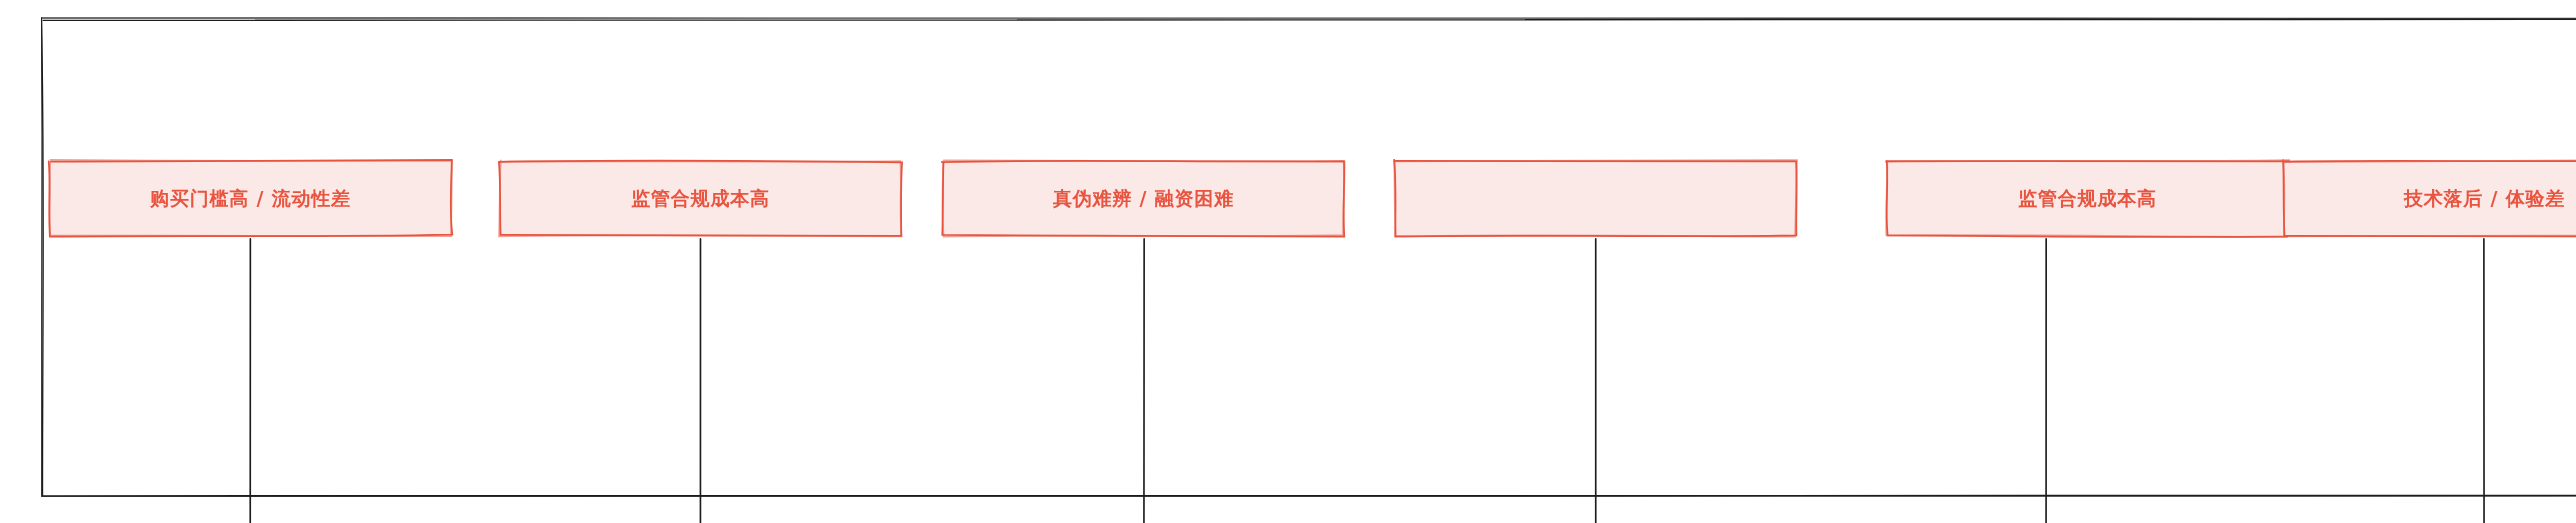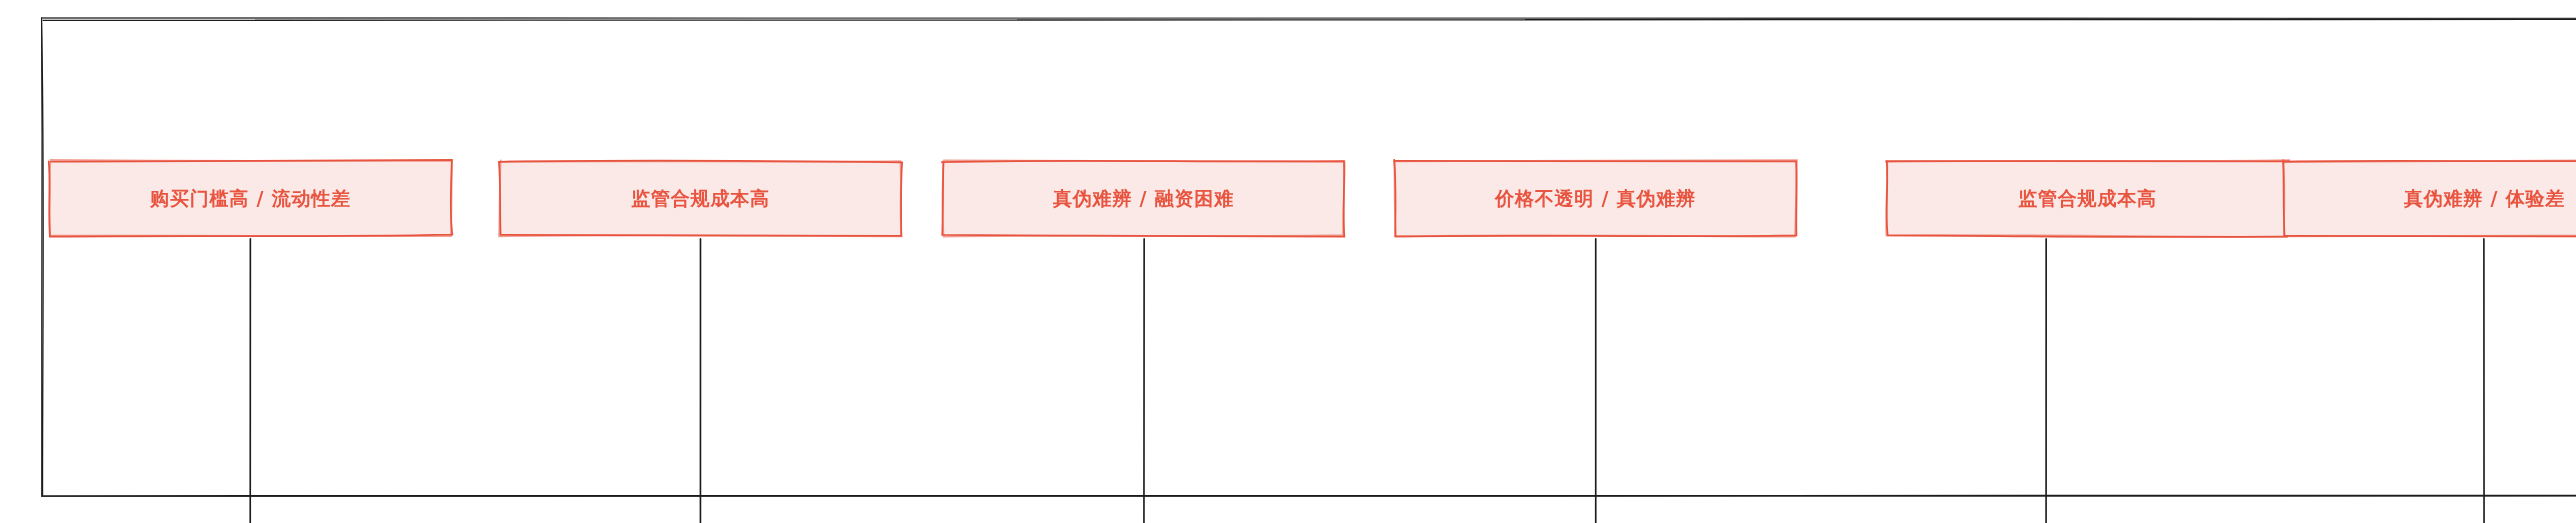--- a/index.html
+++ b/index.html
@@ -139,34 +139,33 @@
           <path d="M5.538982891131309,2.5251756555589964 C262.0775918545776,2.879424939337914 521.6854709117105,3.260992009189758 787.1671025583433,4.9555471711872086 C788.2715248332731,50.98299854750226 783.0458072105496,102.09082620042365 784.6302678328015,148.5468148355292 C520.9542593135762,152.5732867655886 264.5286837113373,146.57153880369282 5.421222155132182,151.52670226459813 C1.4133833128871627,97.89125344068967 2.8832757741627573,54.18965171767091 5.202382751648474,3.7576111693251733" fill="none" stroke="#e8543f" stroke-width="3.4" stroke-linecap="round" opacity="0.55"></path>
         </svg>
         <span class="node-label">真伪难辨 / 融资困难</span>
       </div>
       <div class="node pain" style="left: 1392px; top: 159px; width: 407px; height: 79px;">
         <svg class="node-svg" width="407" height="79" viewBox="0 0 790.3290816326531 154.04719387755102">
           <path d="M5.414902473522216,3.753037836641306 C262.4618008136872,2.3719168989984634 521.8761767686824,4.085175655558997 786.2380765484552,4.439424939337914 C788.9773586668125,49.8965659887816 785.8671025583434,101.34669513037089 786.9715248332732,148.83461844546144 C518.3539194554475,153.30687211879098 260.4697831389239,146.9868148355292 4.617065436025223,151.0132867655886 C5.060086772561772,98.47549288532547 6.721222155132182,53.67508236663894 2.7133833128871627,1.5001054815059773" fill="#fbe9e7" stroke="none"></path>
           <path d="M5.414902473522216,3.753037836641306 C262.4618008136872,2.3719168989984634 521.8761767686824,4.085175655558997 786.2380765484552,4.439424939337914 C788.9773586668125,49.8965659887816 785.8671025583434,101.34669513037089 786.9715248332732,148.83461844546144 C518.3539194554475,153.30687211879098 260.4697831389239,146.9868148355292 4.617065436025223,151.0132867655886 C5.060086772561772,98.47549288532547 6.721222155132182,53.67508236663894 2.7133833128871627,1.5001054815059773" fill="none" stroke="#e8543f" stroke-width="3.4" stroke-linecap="round" opacity="1"></path>
           <path d="M1.7009920091897581,4.838020925690216 C263.12414410996274,3.0824432006200735 519.1246184454615,3.5767255778964318 788.0287598738931,2.3011862001483676 C786.1287025906313,52.81263941561706 785.9951745206907,102.75123473174546 784.4134265587949,151.4684160326832 C521.8167022645981,150.3205771904382 259.6687024202815,146.07046965171378 5.994077738079068,151.2495766291995 C2.4576111693251734,100.2532044666471 4.007607395703235,51.11271783507841 2.8347861052330696,2.7078094553768093" fill="none" stroke="#e8543f" stroke-width="3.4" stroke-linecap="round" opacity="0.55"></path>
         </svg>
-        <span class="node-label">价格不透明 / 真伪难辨</span>
       </div>
       <div class="node pain" style="left: 1884px; top: 159px; width: 407px; height: 79px;">
         <svg class="node-svg" width="407" height="79" viewBox="0 0 790.3290816326531 154.04719387755102">
           <path d="M2.5251756555589964,3.908994915802032 C262.60802187811345,3.7882770341594 518.0381858867408,6.398020925690217 787.2846288038403,4.6424432006200735 C786.4165062005635,50.21229955748827 786.7287598738932,98.69233415933205 784.8287025906313,150.66425931357625 C521.3032867655886,153.9672806501128 260.2529418649173,149.9084160326832 5.479508387047099,148.7605771904382 C0.2001054815059773,97.97442373334644 7.294077738079068,53.39795673124031 3.7576111693251733,3.8620565074634214" fill="#fbe9e7" stroke="none"></path>
           <path d="M2.5251756555589964,3.908994915802032 C262.60802187811345,3.7882770341594 518.0381858867408,6.398020925690217 787.2846288038403,4.6424432006200735 C786.4165062005635,50.21229955748827 786.7287598738932,98.69233415933205 784.8287025906313,150.66425931357625 C521.3032867655886,153.9672806501128 260.2529418649173,149.9084160326832 5.479508387047099,148.7605771904382 C0.2001054815059773,97.97442373334644 7.294077738079068,53.39795673124031 3.7576111693251733,3.8620565074634214" fill="none" stroke="#e8543f" stroke-width="3.4" stroke-linecap="round" opacity="1"></path>
           <path d="M2.0167255778964317,5.699678241239963 C260.4697831389239,0.9396209579781858 520.9542593135762,6.5260928880375655 788.6891684052149,2.0843449261417843 C789.0503037877853,53.67508236663894 783.7424649455403,97.89125344068967 783.9123574068159,152.04127161563008 C521.5395766291995,151.3648050468762 262.03065344623894,147.19480127325426 2.9171438554865743,148.8819799827841 C1.4078094553768092,98.3606076751371 5.0309853517668675,52.14346546017664 4.76727288689508,5.177700395929423" fill="none" stroke="#e8543f" stroke-width="3.4" stroke-linecap="round" opacity="0.55"></path>
         </svg>
         <span class="node-label">监管合规成本高</span>
       </div>
       <div class="node pain" style="left: 2281px; top: 159px; width: 407px; height: 79px;">
         <svg class="node-svg" width="407" height="79" viewBox="0 0 790.3290816326531 154.04719387755102">
           <path d="M4.838020925690216,4.9555471711872086 C262.8110401393956,1.2274245679104205 518.3539194554475,7.259678241239962 784.6302678328015,2.499620957978186 C788.2461470686783,53.16166686762941 787.389168405215,98.47549288532547 787.7503037877854,151.52670226459813 C519.0505771904382,149.107299359057 259.7518727129383,150.48127161563008 5.202382751648474,149.8048050468762 C2.5620565074634216,99.09875535488692 4.217143855486574,51.03036008482491 2.7078094553768093,1.9694597159534166" fill="#fbe9e7" stroke="none"></path>
           <path d="M4.838020925690216,4.9555471711872086 C262.8110401393956,1.2274245679104205 518.3539194554475,7.259678241239962 784.6302678328015,2.499620957978186 C788.2461470686783,53.16166686762941 787.389168405215,98.47549288532547 787.7503037877854,151.52670226459813 C519.0505771904382,149.107299359057 259.7518727129383,150.48127161563008 5.202382751648474,149.8048050468762 C2.5620565074634216,99.09875535488692 4.217143855486574,51.03036008482491 2.7078094553768093,1.9694597159534166" fill="none" stroke="#e8543f" stroke-width="3.4" stroke-linecap="round" opacity="1"></path>
           <path d="M4.966092888037565,6.360086772561772 C260.2529418649173,3.861222155132182 521.8167022645981,4.273383312887162 783.8291871141591,1.5832757741627574 C789.6231593707322,53.39795673124031 784.7866928019783,100.2532044666471 785.0366890283564,148.9643377330376 C519.1719799827841,150.31500333292783 260.1380566547289,148.21817922931788 3.9478914805848033,150.8144667644461 C3.8777003959294234,99.76751919435347 7.34770268473203,53.871533543154925 2.403774240415805,4.296415745959711" fill="none" stroke="#e8543f" stroke-width="3.4" stroke-linecap="round" opacity="0.55"></path>
         </svg>
-        <span class="node-label">真伪难辨 / 体验差</span>
+        <span class="node-label">技术落后 / 体验差</span>
       </div>
     </div>
 
 </div>
 
 
 </body></html>

